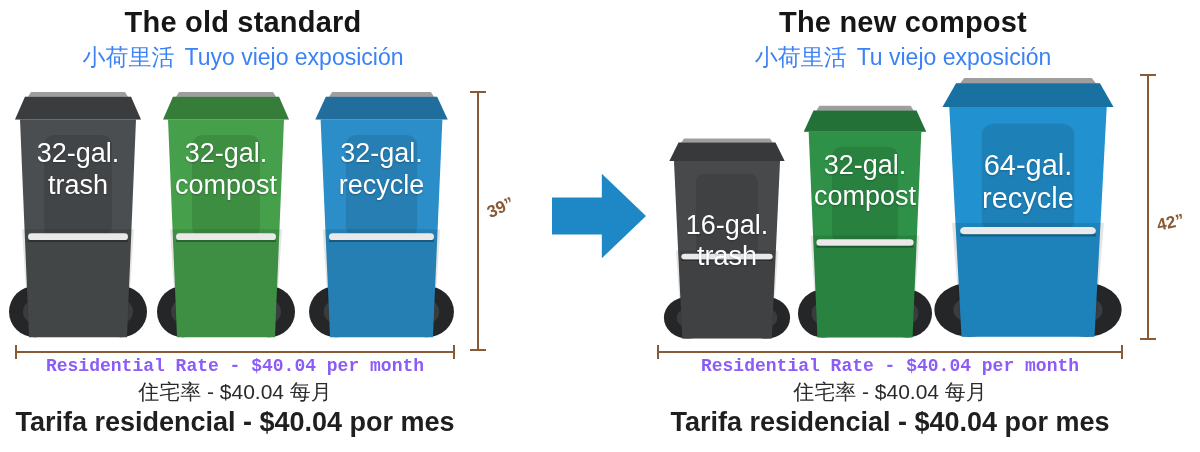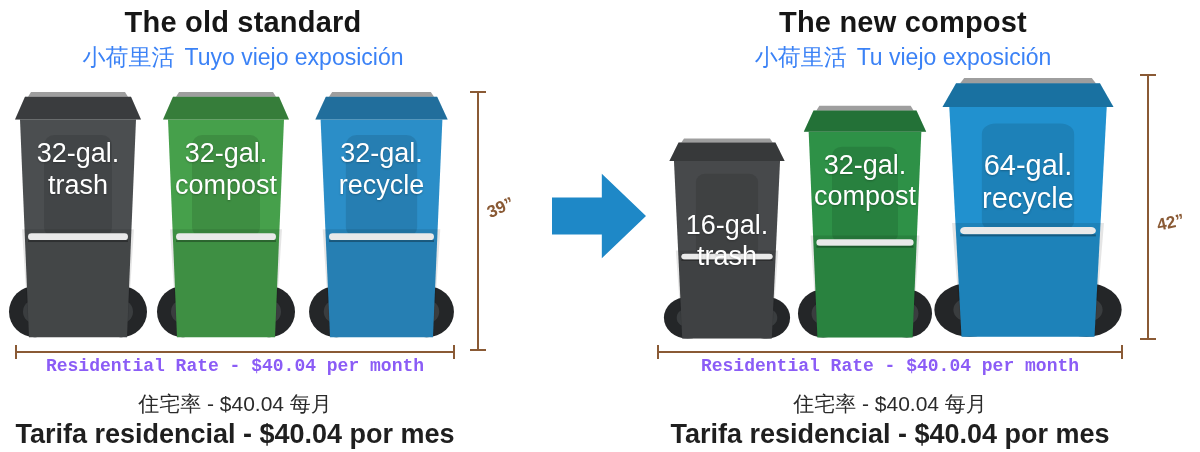--- a/index.html
+++ b/index.html
@@ -47,21 +47,21 @@
   
   .arrow {
     position:absolute; left:552px; top:172px; width:94px; height:88px;
     background:#1e88c7;
     clip-path:polygon(0 29%, 53% 29%, 53% 2%, 100% 50%, 53% 98%, 53% 71%, 0 71%);
   }
 
   
   .rates { position:absolute; text-align:center; }
   .rates .rate-en { font-size:18px; font-weight:700; color:#8b5cf6;font-family:Liberation Mono, monospace; }
-  .rates .rate-zh { font-size:21px; font-weight:500; color:#2a2a2a; margin-top:14px; }
+  .rates .rate-zh { font-size:21px; font-weight:500; color:#2a2a2a; margin-top:2px; }
   .rates .rate-es { font-size:27px; font-weight:700; color:#1f1f1f; margin-top:1px; }
   .rates-left  { left:0px;  top:356px; width:470px; }
   .rates-right { left:655px; top:356px; width:470px; }
 
   .defs-svg { position:absolute; width:0; height:0; }
 </style>
 </head>
 <body>
 
 <div class="canvas">

